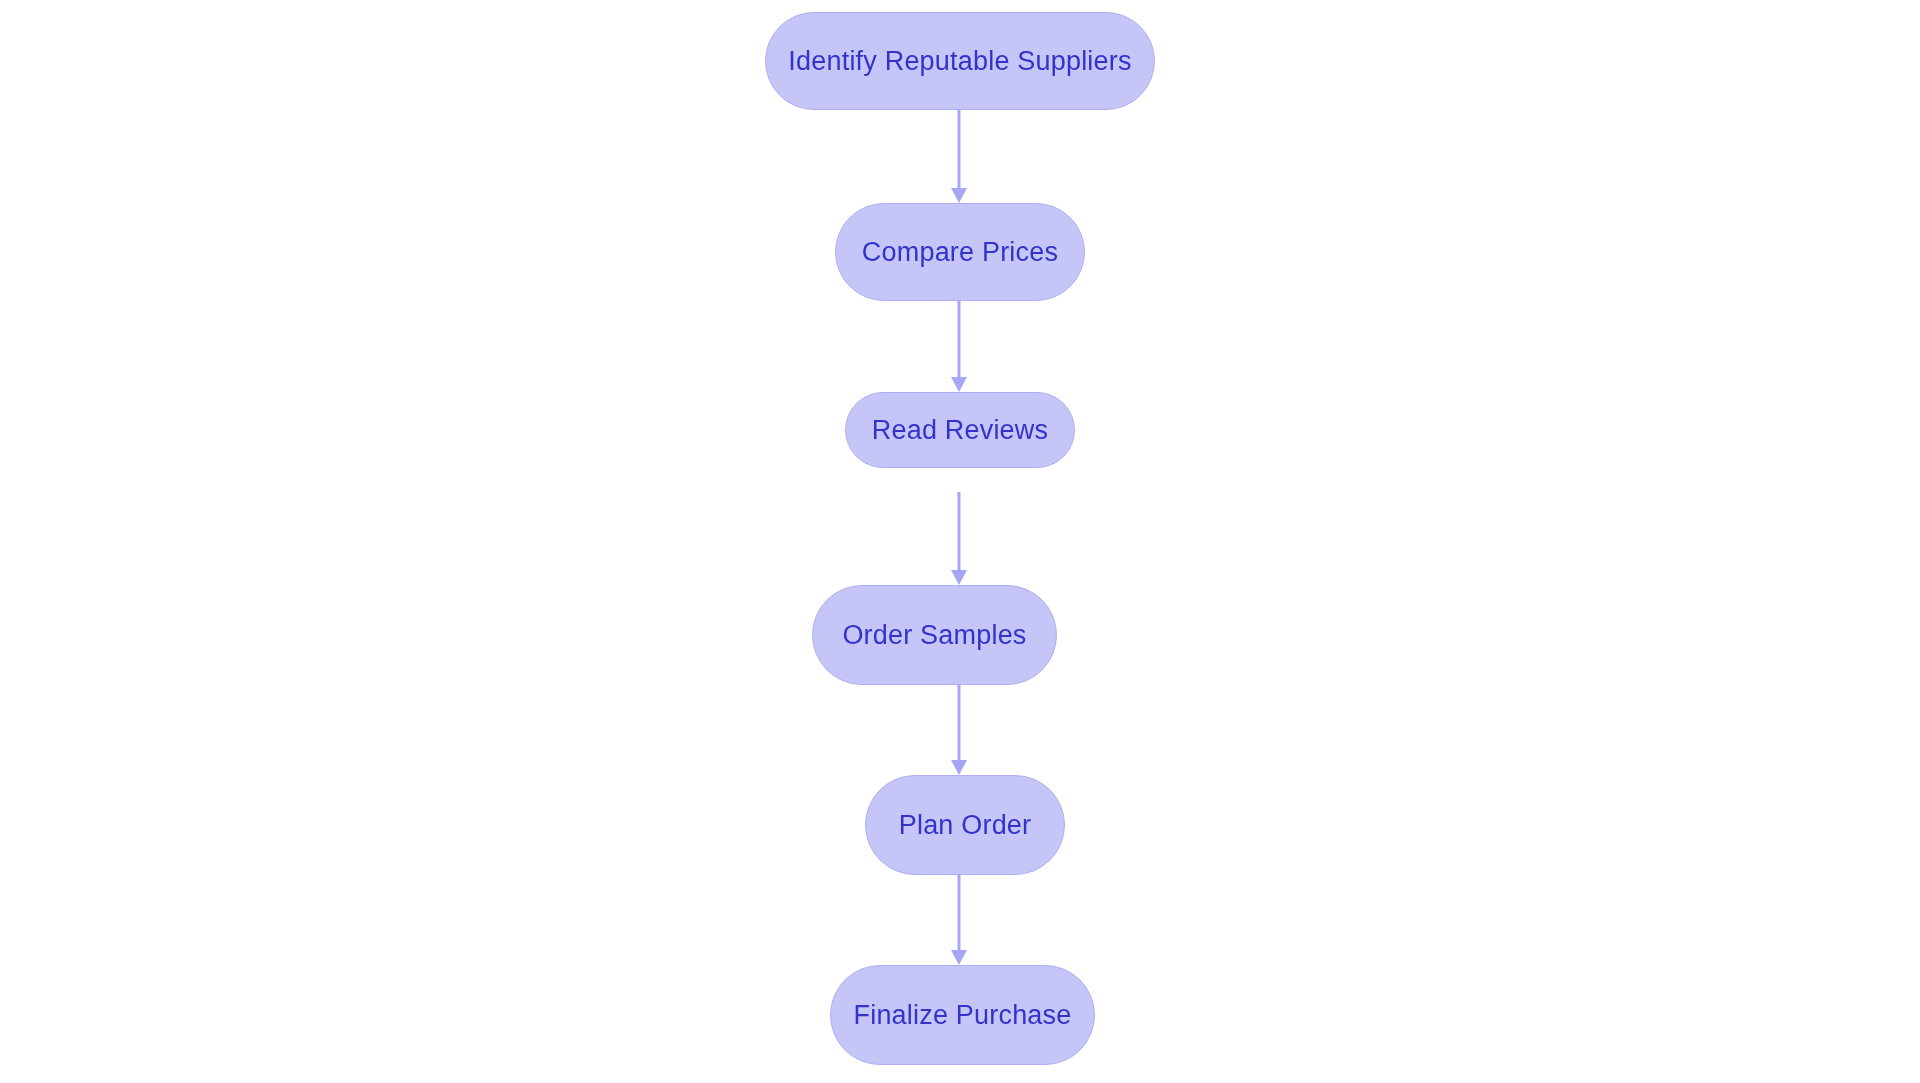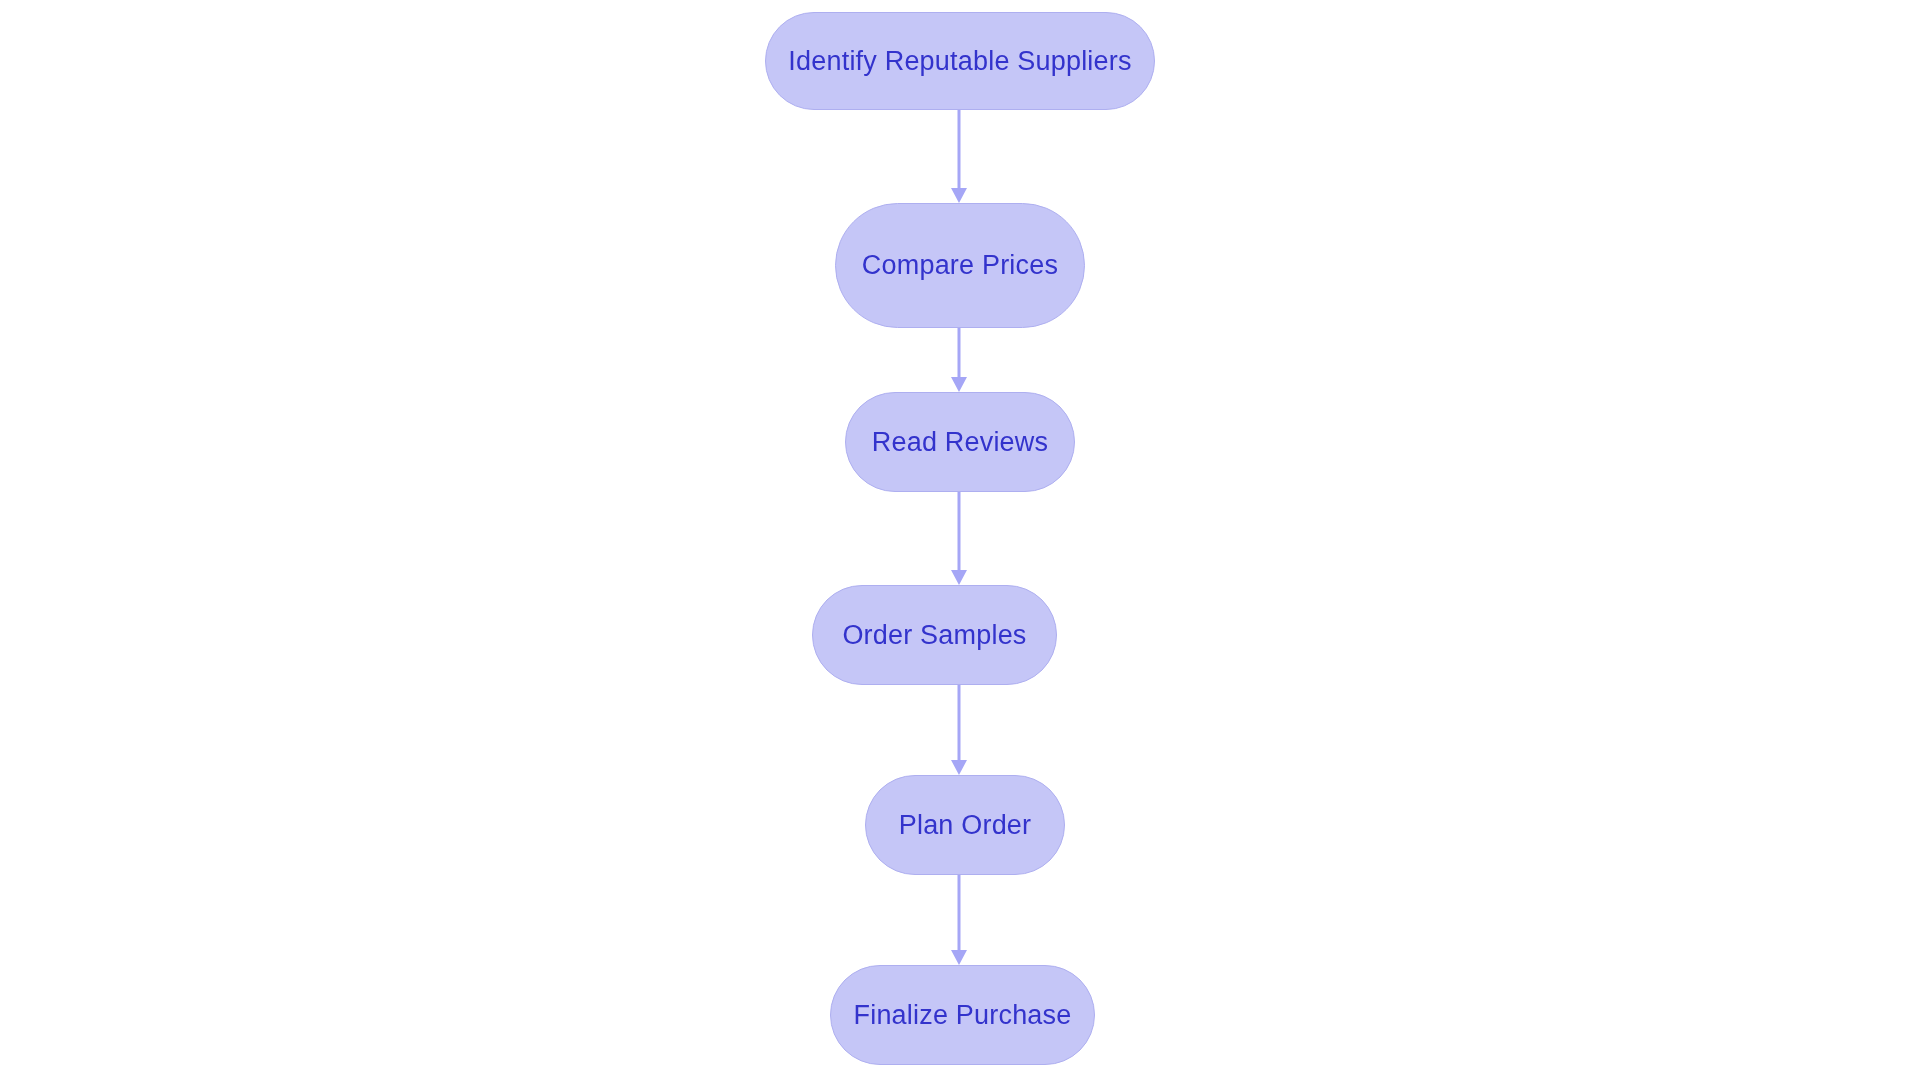--- a/index.html
+++ b/index.html
@@ -97,25 +97,25 @@
   </div>
   <div class="flow-connector" style="left: 939px; top: 875px; width: 40px; height: 90px;">
     <div class="conn-line" style="height: 76px; background: rgb(165, 166, 246);"></div>
     <div class="conn-head" style="border-top-color: rgb(165, 166, 246);"></div>
   </div>
 
   <div class="flow-node" style="left: 765px; top: 12px; width: 390px; height: 98px; background: rgb(197, 198, 247); border-color: rgb(174, 175, 240); color: rgb(51, 51, 204);">
     <span class="node-label">Identify Reputable Suppliers</span>
   </div>
 
-  <div class="flow-node" style="left: 835px; top: 203px; width: 250px; height: 125px; background: rgb(197, 198, 247); border-color: rgb(174, 175, 240); color: rgb(51, 51, 204);">
+  <div class="flow-node" style="left: 835px; top: 203px; width: 250px; height: 98px; background: rgb(197, 198, 247); border-color: rgb(174, 175, 240); color: rgb(51, 51, 204);">
     <span class="node-label">Compare Prices</span>
   </div>
 
-  <div class="flow-node" style="left: 845px; top: 392px; width: 230px; height: 100px; background: rgb(197, 198, 247); border-color: rgb(174, 175, 240); color: rgb(51, 51, 204);">
+  <div class="flow-node" style="left: 845px; top: 392px; width: 230px; height: 76px; background: rgb(197, 198, 247); border-color: rgb(174, 175, 240); color: rgb(51, 51, 204);">
     <span class="node-label">Read Reviews</span>
   </div>
 
   <div class="flow-node" style="left: 812px; top: 585px; width: 245px; height: 100px; background: rgb(197, 198, 247); border-color: rgb(174, 175, 240); color: rgb(51, 51, 204);">
     <span class="node-label">Order Samples</span>
   </div>
 
   <div class="flow-node" style="left: 865px; top: 775px; width: 200px; height: 100px; background: rgb(197, 198, 247); border-color: rgb(174, 175, 240); color: rgb(51, 51, 204);">
     <span class="node-label">Plan Order</span>
   </div>

